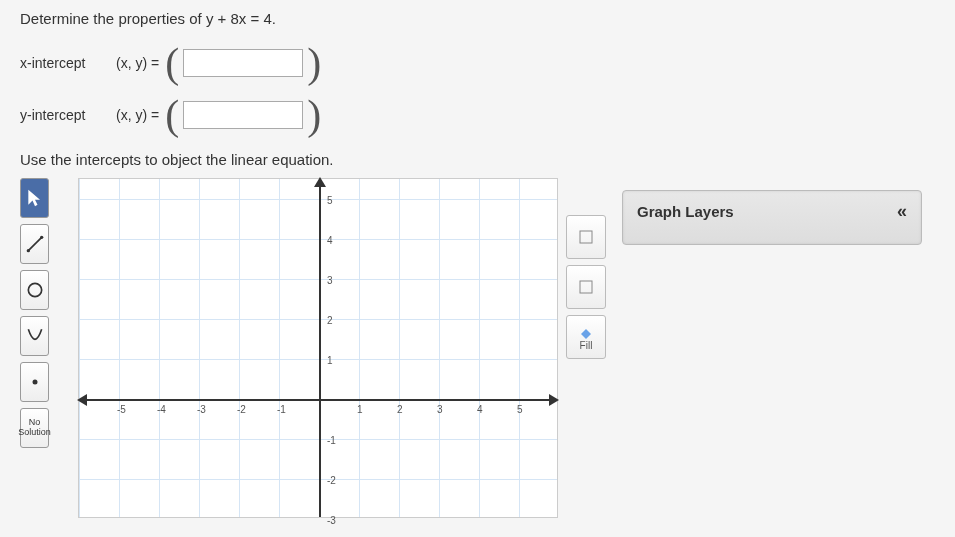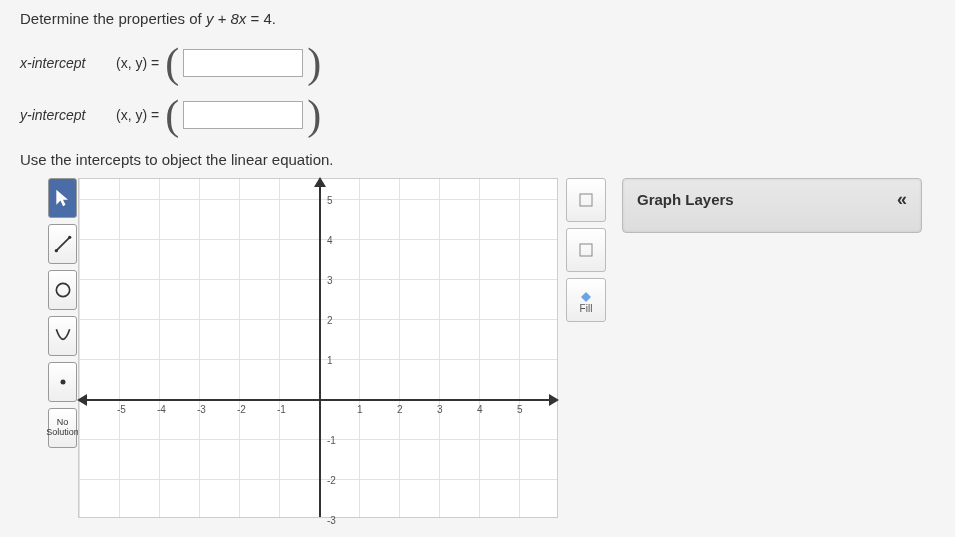--- a/index.html
+++ b/index.html
@@ -37,21 +37,20 @@
   .graph-area { display: flex; gap: 8px; align-items: flex-start; }
   .tool-column { display: flex; flex-direction: column; gap: 6px; width: 50px; }
   .tool-btn {
     width: 29px; height: 40px;
     border: 1px solid #999;
     background: linear-gradient(#fff,#eee);
     border-radius: 3px;
     display: flex; align-items: center; justify-content: center;
     font-size: 11px; cursor: pointer;
     flex-direction: column;
-    margin-left: 28px;
   }
   .tool-btn.selected { background: #4a6da7; color: #fff; }
   .tool-btn svg { width: 20px; height: 20px; }
   .no-sol { font-size: 9px; text-align: center; line-height: 1.1; }
   .graph-canvas {
     position: relative;
     width: 480px;
     height: 340px;
     background: #fff;
     border: 1px solid #ccc;
@@ -101,45 +100,46 @@
     width: 0; height: 0;
     border-top: 6px solid transparent;
     border-bottom: 6px solid transparent;
     border-right: 10px solid #333;
   }
   .tick-label {
     position: absolute;
     font-size: 10px;
     color: #555;
   }
-  .side-tools { display: flex; flex-direction: column; gap: 6px; }
+  .side-tools { display: flex; flex-direction: column; gap: 6px; margin-top: 37px; }
   .side-btn {
     width: 40px; height: 44px;
     border: 1px solid #bbb; background: linear-gradient(#fff,#eee);
     border-radius: 3px;
     display: flex; flex-direction: column; align-items: center; justify-content: center;
     font-size: 10px; cursor: pointer; color:#555;
   }
   .layers-panel {
     background: linear-gradient(#e8e8e8,#ddd);
     border: 1px solid #bbb;
     border-radius: 4px;
     padding: 10px 14px;
     width: 300px;
     margin-left: 8px;
     box-shadow: inset 0 0 3px rgba(0,0,0,0.1);
+    margin-top: 12px;
   }
   .layers-header {
     display: flex; justify-content: space-between; align-items: center;
     font-weight: bold; font-size: 15px;
     margin-bottom: 12px;
   }
   .layers-body { font-size: 13px; line-height: 1.5; color: #444; }
   .collapse-icon { font-size: 18px; cursor: pointer; }
-  .italic { font-style: italic; }
+  .italic { }
 </style>
 </head>
 <body>
 
 <div class="question-text">
   <span>Determine the properties of </span>
   <span class="italic">y + 8x</span>
   <span> = 4.</span>
 </div>
 

